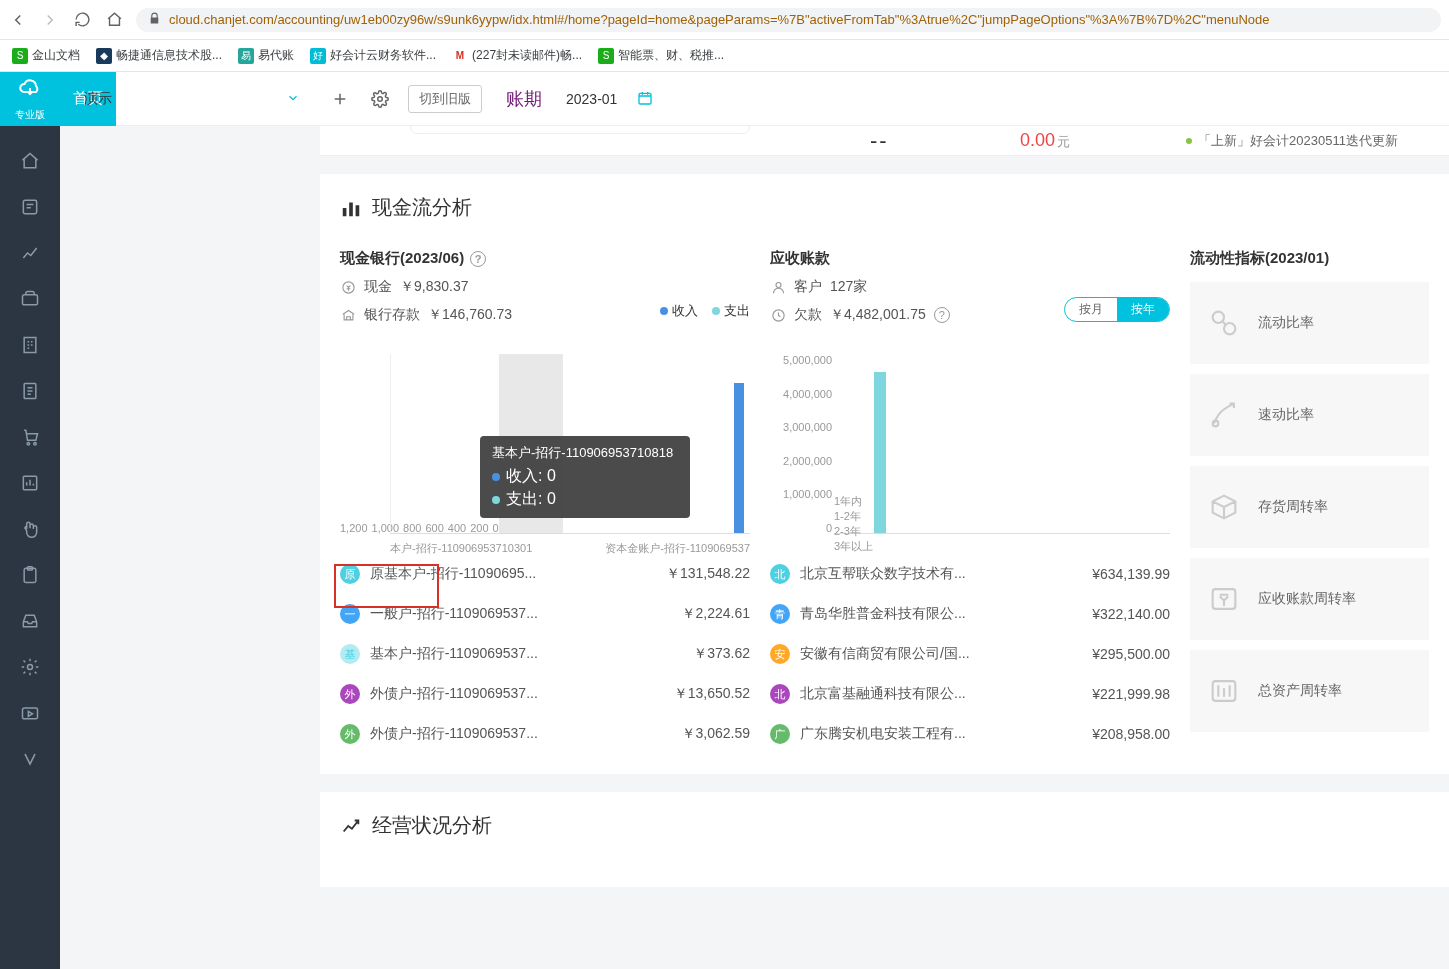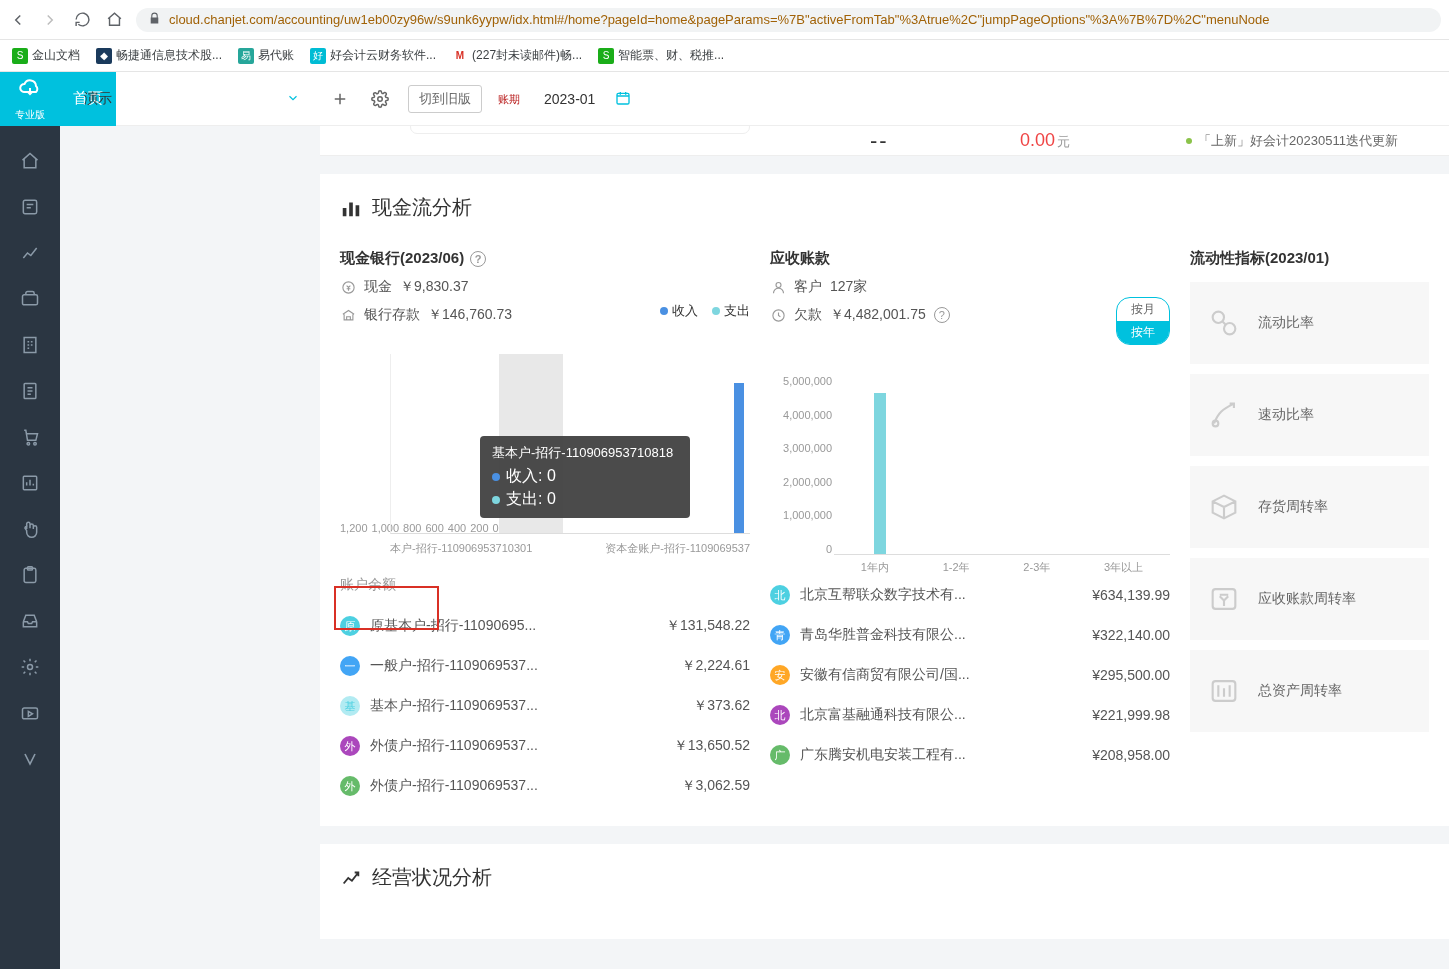--- a/index.html
+++ b/index.html
@@ -35,21 +35,21 @@
     .content-area { flex: 1; display: flex; flex-direction: column; }
     
     
     .top-bar { height: 54px; background: #fff; display: flex; align-items: center; padding: 0 0 0 0; border-bottom: 1px solid #eee; }
     .tab-home { width: 56px; height: 54px; background: #00c1de; color: #fff; display: flex; align-items: center; justify-content: center; font-size: 15px; margin-right: 12px; }
     .org-select { width: 240px; height: 36px; display: flex; align-items: center; justify-content: space-between; padding: 0 12px; cursor: pointer; color: #333; }
     .org-select .chev { color: #00c1de; }
     .top-actions { display: flex; align-items: center; gap: 16px; margin-left: 16px; }
     .icon-btn { width: 24px; height: 24px; display: flex; align-items: center; justify-content: center; color: #666; cursor: pointer; }
     .switch-btn { padding: 4px 10px; border: 1px solid #ccc; border-radius: 3px; font-size: 13px; color: #666; cursor: pointer; }
-    .period-label { font-size: 11px; color: #b91c1c; margin-left: 0; }
+    .period-label { font-size: 18px; color: #701a75; margin-left: 8px; }
     .period-value { font-size: 14px; color: #333; margin-left: 8px; }
     .cal-icon { color: #00c1de; margin-left: 4px; }
     
     
     .main-scroll { flex: 1; background: #f3f5f7; overflow: auto; padding: 0; }
     .dash-val { font-size: 22px; color: #333; letter-spacing: 2px;}
     .zero-val { font-size: 18px; color: #ef4444; }
     .zero-unit { font-size: 13px; color: #999; margin-left: 2px; }
     .news-item { display: flex; align-items: center; gap: 6px; font-size: 13px; color: #666; }
     .news-dot { width: 6px; height: 6px; background: #8bc34a; border-radius: 50%; }
@@ -107,21 +107,21 @@
     .row-val { color: #555; }
     
     
     .toggle-group { display: inline-flex; border: 1px solid #00c1de; border-radius: 14px; overflow: hidden; font-size: 12px; }
     .tg-btn { padding: 3px 14px; color: #666; cursor: pointer; }
     .tg-btn.active { background: #00c1de; color: #fff; }
     
     .chart-box2 { position: relative; height: 200px; margin-top: 30px; }
     .y-axis2 { position: absolute; left: 0; top: 0; bottom: 20px; width: 62px; display: flex; flex-direction: column; justify-content: space-between; align-items: flex-end; font-size: 11px; color: #999; }
     .plot-area2 { position: absolute; left: 64px; right: 0; top: 0; bottom: 20px; border-bottom: 1px solid #ddd; }
-    .x-labels2 { position: absolute; left: 64px; right: 0; bottom: 0; display: flex; justify-content: space-around; font-size: 11px; color: #999; }
+    .x-labels2 { position: absolute; left: 64px; right: 0; bottom: 0; display: flex; justify-content: space-around; font-size: 11px; color: #999; flex-direction: column; }
     
     
     .indicator-card { background: #f7f7f7; height: 82px; margin-bottom: 10px; display: flex; align-items: center; gap: 14px; padding: 0 14px; cursor: pointer; }
     .ind-icon { width: 40px; height: 40px; color: #ccc; display: flex; align-items: center; justify-content: center; }
     .ind-text { color: #666; font-size: 14px; }
     
     .col-left-header-row { display: flex; justify-content: space-between; align-items: flex-end; }
     .col-mid-header-row { display: flex; justify-content: space-between; align-items: flex-start; }
     
     .top5-label { font-size: 14px; color: #999; margin-top: 22px; margin-bottom: 12px; }
@@ -425,21 +425,20 @@
                   </div>
               </div>
               <div class="x-labels">
                 <span>本户-招行-110906953710301</span>
                 <span>资本金账户-招行-1109069537</span>
               </div>
             </div>
 
             <div class="list-wrap">
               <div class="red-box" style="top:10px; left:-6px;"></div>
-              <div class="list-title">账户余额</div>
               <div id="accounts-list">
                   <div class="list-row">
                     <span class="badge bg-cyan">原</span>
     <span class="row-name">原基本户-招行-11090695...</span>
     <span class="row-val">￥131,548.22</span>
                   </div>
                   <div class="list-row">
                     <span class="badge bg-blue">一</span>
     <span class="row-name">一般户-招行-1109069537...</span>
     <span class="row-val">￥2,224.61</span>
@@ -484,21 +483,21 @@
                       <svg viewBox="0 0 24 24" width="15" height="15" fill="none" stroke="currentColor" stroke-width="1.8">
                         <circle cx="12" cy="12" r="9"></circle>
                         <path d="M12 7v5l3 2"></path>
                       </svg>
                     </span>
                   <span>欠款</span>
                   <span>￥4,482,001.75</span>
                   <span class="help-icon">?</span>
                 </div>
               </div>
-              <div class="toggle-group" style="margin-top:48px;flex-direction:column;">
+              <div class="toggle-group" style="margin-top:48px;">
                 <div class="tg-btn"><span>按月</span></div>
                 <div class="tg-btn active"><span>按年</span></div>
               </div>
             </div>
 
             <div class="chart-box2">
               <div class="y-axis2">
                   <span>5,000,000</span>
                   <span>4,000,000</span>
                   <span>3,000,000</span>

